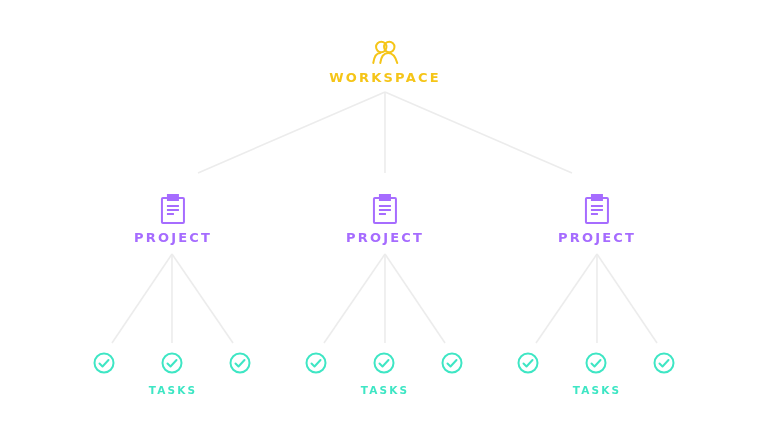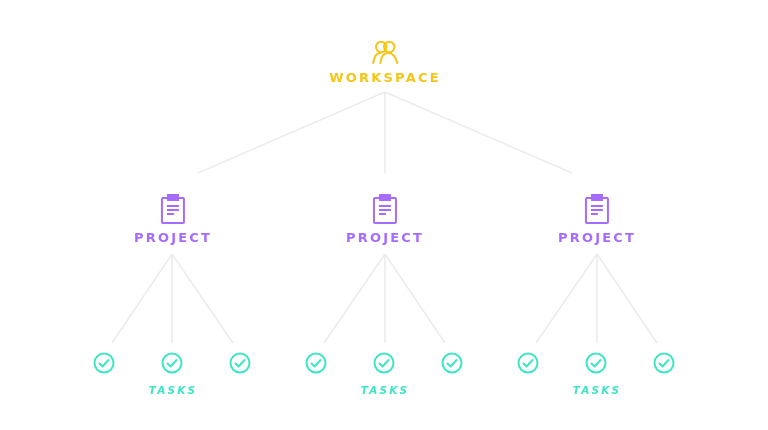--- a/index.html
+++ b/index.html
@@ -3,21 +3,21 @@
 <meta charset="utf-8">
 <style>
   html, body { margin: 0; padding: 0; background: #ffffff; }
   body { width: 768px; height: 430px; position: relative; overflow: hidden;
          font-family: "DejaVu Sans", "Liberation Sans", sans-serif; }
   #lines { position: absolute; left: 0; top: 0; }
   .node { position: absolute; display: flex; flex-direction: column; align-items: center; transform: translateX(-50%); }
   .label { font-weight: bold; letter-spacing: 2.2px; font-size: 13px; margin-top: 6px; white-space: nowrap; }
   .ws-label { color: #f5c518; }
   .proj-label { color: #a66cff; text-align: center; }
-  .task-label { color: #3ee6c4; position: absolute; transform: translateX(-50%); font-weight: bold; letter-spacing: 2.2px; font-size: 10.5px; font-style: italic; }
+  .task-label { color: #3ee6c4; position: absolute; transform: translateX(-50%); font-weight: bold; letter-spacing: 2.2px; font-size: 10.5px; }
   .check { position: absolute; transform: translate(-50%, -50%); }
 </style>
 </head>
 <body>
 
 <svg id="lines" width="768" height="430">
   <g stroke="#ececec" stroke-width="1.6" fill="none">
     <line x1="385" y1="92" x2="198" y2="173"></line>
     <line x1="385" y1="92" x2="385" y2="173"></line>
     <line x1="385" y1="92" x2="572" y2="173"></line>

